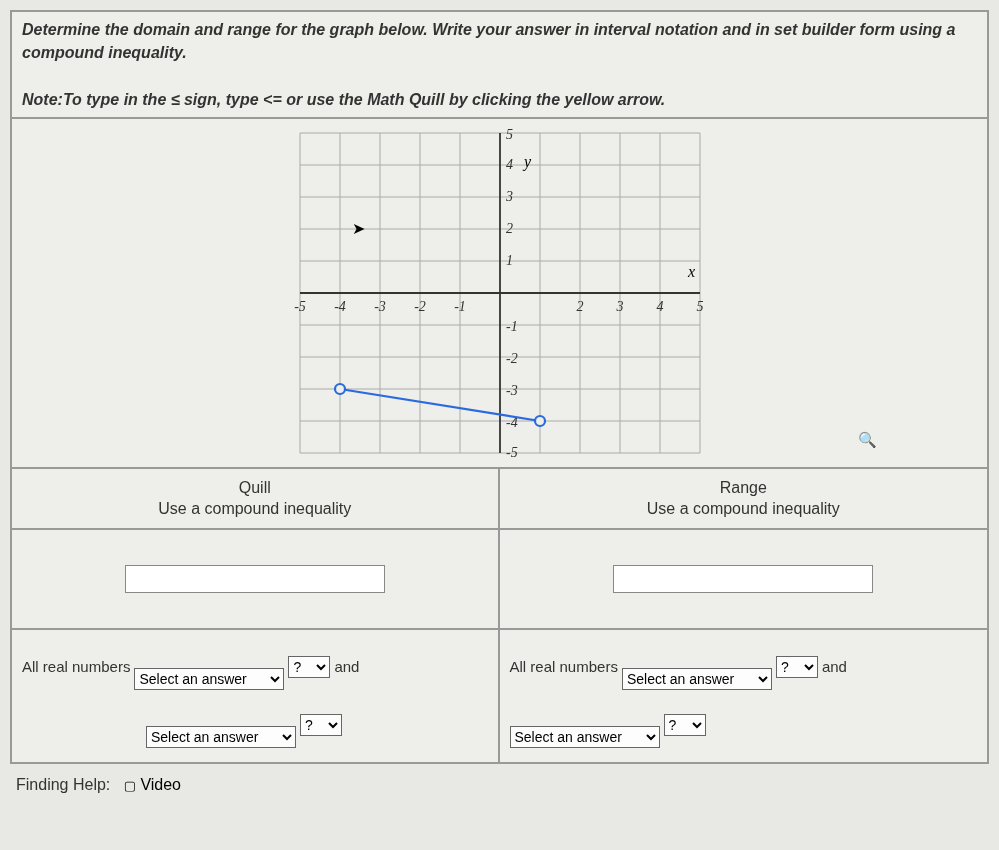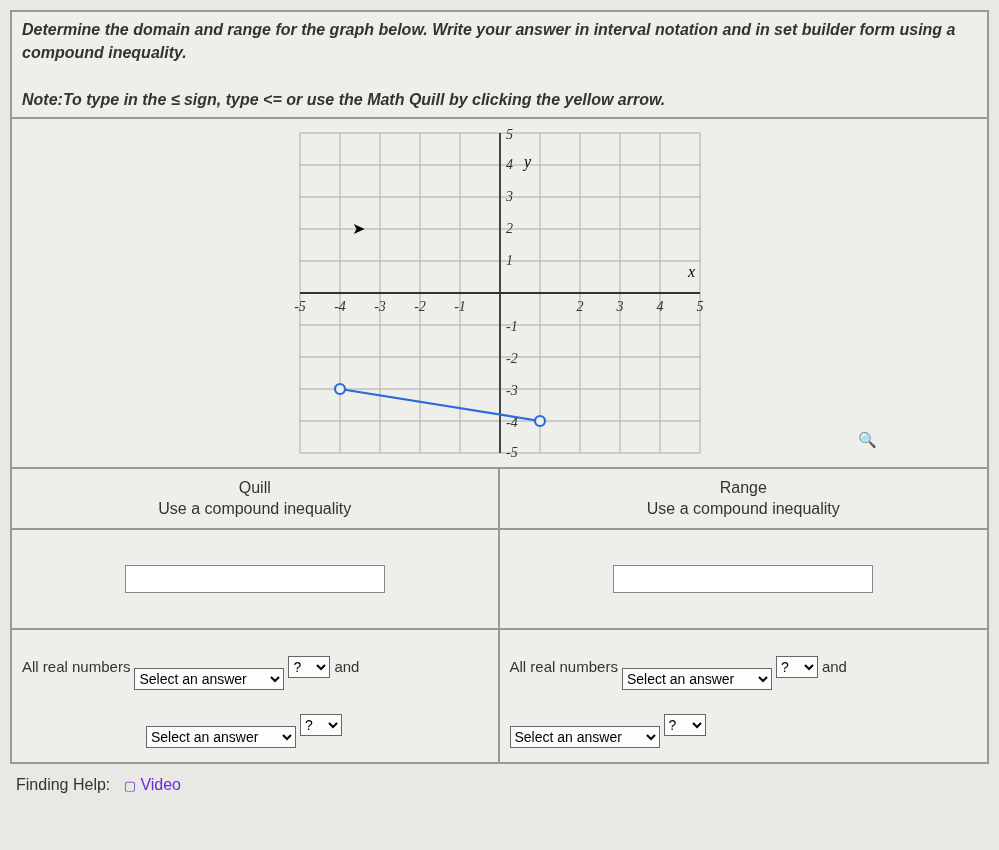--- a/index.html
+++ b/index.html
@@ -76,21 +76,21 @@
       background: #fdfdfd;
       font-size: 14px;
       height: 22px;
     }
     select.wide { width: 150px; margin-top: 24px; }
     select.narrow { width: 42px; }
     .help {
       padding: 12px 6px;
       font-size: 16px;
     }
-    .help a { color: #6d28d9; text-decoration: none; }
+    .help a { color: #000000; text-decoration: none; }
     .play { font-size: 13px; }
     .cursor-arrow {
       position:absolute;
       font-size: 16px;
       color: #000;
     }
     .mag-icon { position:absolute; font-size:15px; color:#555;}
   </style>
 </head>
 <body>

